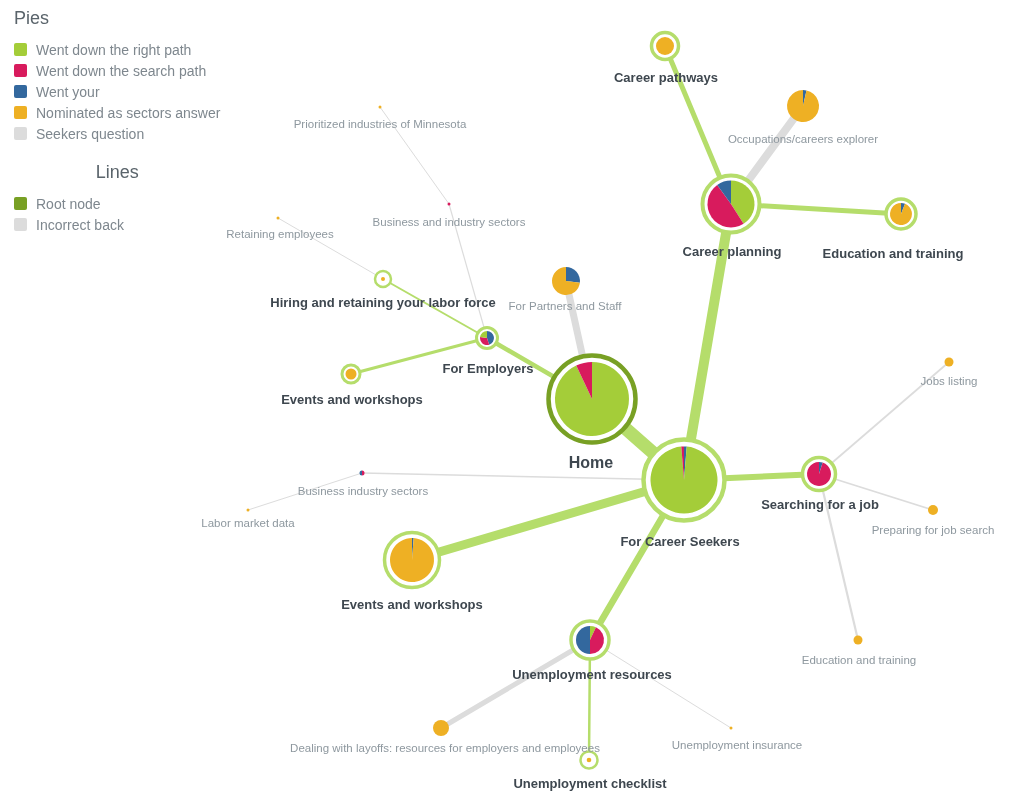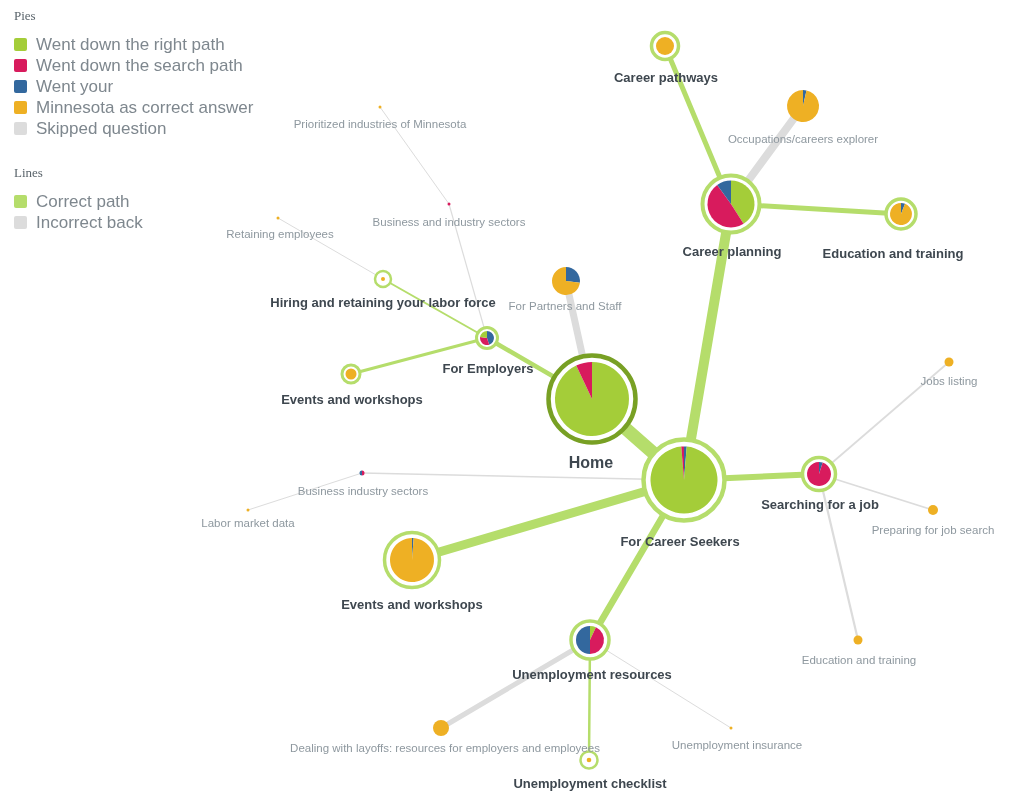--- a/index.html
+++ b/index.html
@@ -8,25 +8,25 @@
     font-family: "Liberation Sans", "DejaVu Sans", sans-serif;
   }
   #stage { position: absolute; inset: 0; }
   svg#graph { position: absolute; left: 0; top: 0; }
   
   text.node-label { text-anchor: middle; }
   text.node-label.dark { fill: #3e474f; font-weight: bold; font-size: 13px; }
   text.node-label.gray { fill: #8e989f; font-size: 11.5px; }
   
   #legend { position: absolute; left: 14px; top: 8px; z-index: 5; }
-  .legend-title { font-size: 13px; color: #5a646b; margin: 0 0 10px 0; font-family: Liberation Serif, serif; }
-  .legend-title.lines-gap { margin-top: 26px; }
+  .legend-title { font-size: 18px; color: #5a646b; margin: 0 0 10px 0; }
+  .legend-title.lines-gap { margin-top: 18px; text-align: center; }
   .legend-row { display: flex; align-items: center; height: 21px; }
   .swatch { width: 13px; height: 13px; border-radius: 2px; margin-right: 9px; flex: 0 0 auto; }
-  .legend-label { font-size: 17px; color: #7e878e; white-space: nowrap; }
+  .legend-label { font-size: 14px; color: #7e878e; white-space: nowrap; }
 </style>
 </head>
 <body>
 
 <div id="stage">
 
   <svg id="graph" width="1024" height="798" viewBox="0 0 1024 798">
       <line x1="684" y1="480" x2="362" y2="473" stroke="#dcdcdc" stroke-width="1.5" stroke-linecap="round"></line>
       <line x1="362" y1="473" x2="248" y2="510" stroke="#dcdcdc" stroke-width="1" stroke-linecap="round"></line>
       <line x1="731" y1="204" x2="803" y2="106" stroke="#dcdcdc" stroke-width="8" stroke-linecap="round"></line>
@@ -187,32 +187,32 @@
         <div class="legend-row">
           <span class="swatch" style="background: rgb(216, 27, 93);"></span>
           <span class="legend-label">Went down the search path</span>
         </div>
         <div class="legend-row">
           <span class="swatch" style="background: rgb(51, 104, 158);"></span>
           <span class="legend-label">Went your</span>
         </div>
         <div class="legend-row">
           <span class="swatch" style="background: rgb(238, 176, 36);"></span>
-          <span class="legend-label">Minnesota as correct answer</span>
+          <span class="legend-label">Nominated as sectors answer</span>
         </div>
         <div class="legend-row">
           <span class="swatch" style="background: rgb(220, 220, 220);"></span>
-          <span class="legend-label">Skipped question</span>
+          <span class="legend-label">Seekers question</span>
         </div>
       </div>
     <div class="legend-title lines-gap">Lines</div>
     <div>
         <div class="legend-row">
-          <span class="swatch" style="background: rgb(181, 221, 107);"></span>
-          <span class="legend-label">Correct path</span>
+          <span class="swatch" style="background: rgb(120, 160, 36);"></span>
+          <span class="legend-label">Root node</span>
         </div>
         <div class="legend-row">
           <span class="swatch" style="background: rgb(220, 220, 220);"></span>
           <span class="legend-label">Incorrect back</span>
         </div>
       </div>
   </div>
 
 </div>
 

